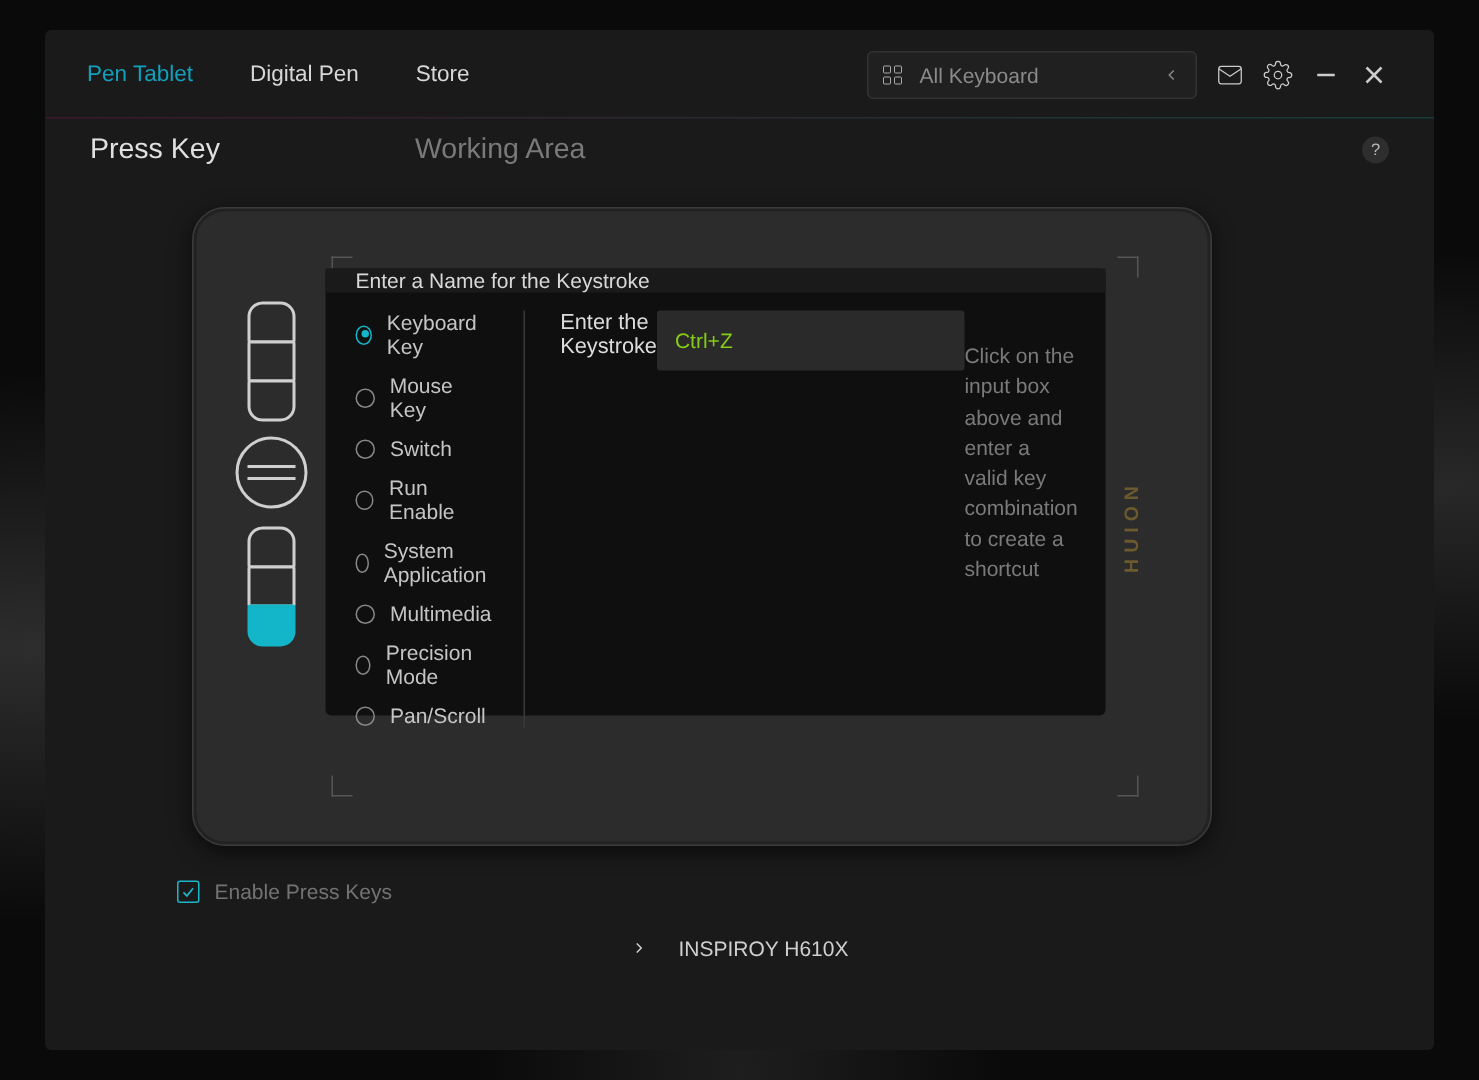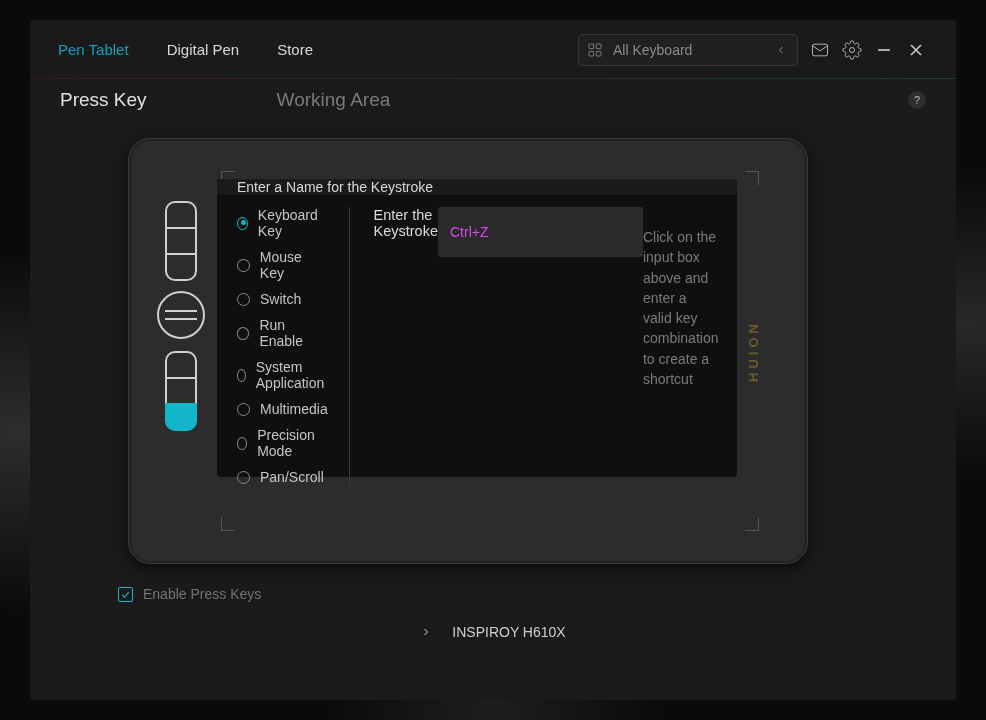--- a/index.html
+++ b/index.html
@@ -211,23 +211,23 @@
 
 .rightcol {
   flex: 1;
   padding: 0 24px;
   display: flex;
   flex-direction: row;
 }
 .rightcol .title { color: #dcdcdc; font-size: 14.5px; margin-bottom: 20px; }
 .keystroke-input {
   background: #2a2a2a;
-  color: #d946ef;
+  color: #84cc16;
   border: none;
-  height: 50px;
+  height: 40px;
   padding: 0 12px;
   font-size: 14px;
   border-radius: 2px;
 }
 .hint {
   color: #7a7a7a;
   font-size: 14px;
   line-height: 1.45;
   margin-top: 20px;
 }

